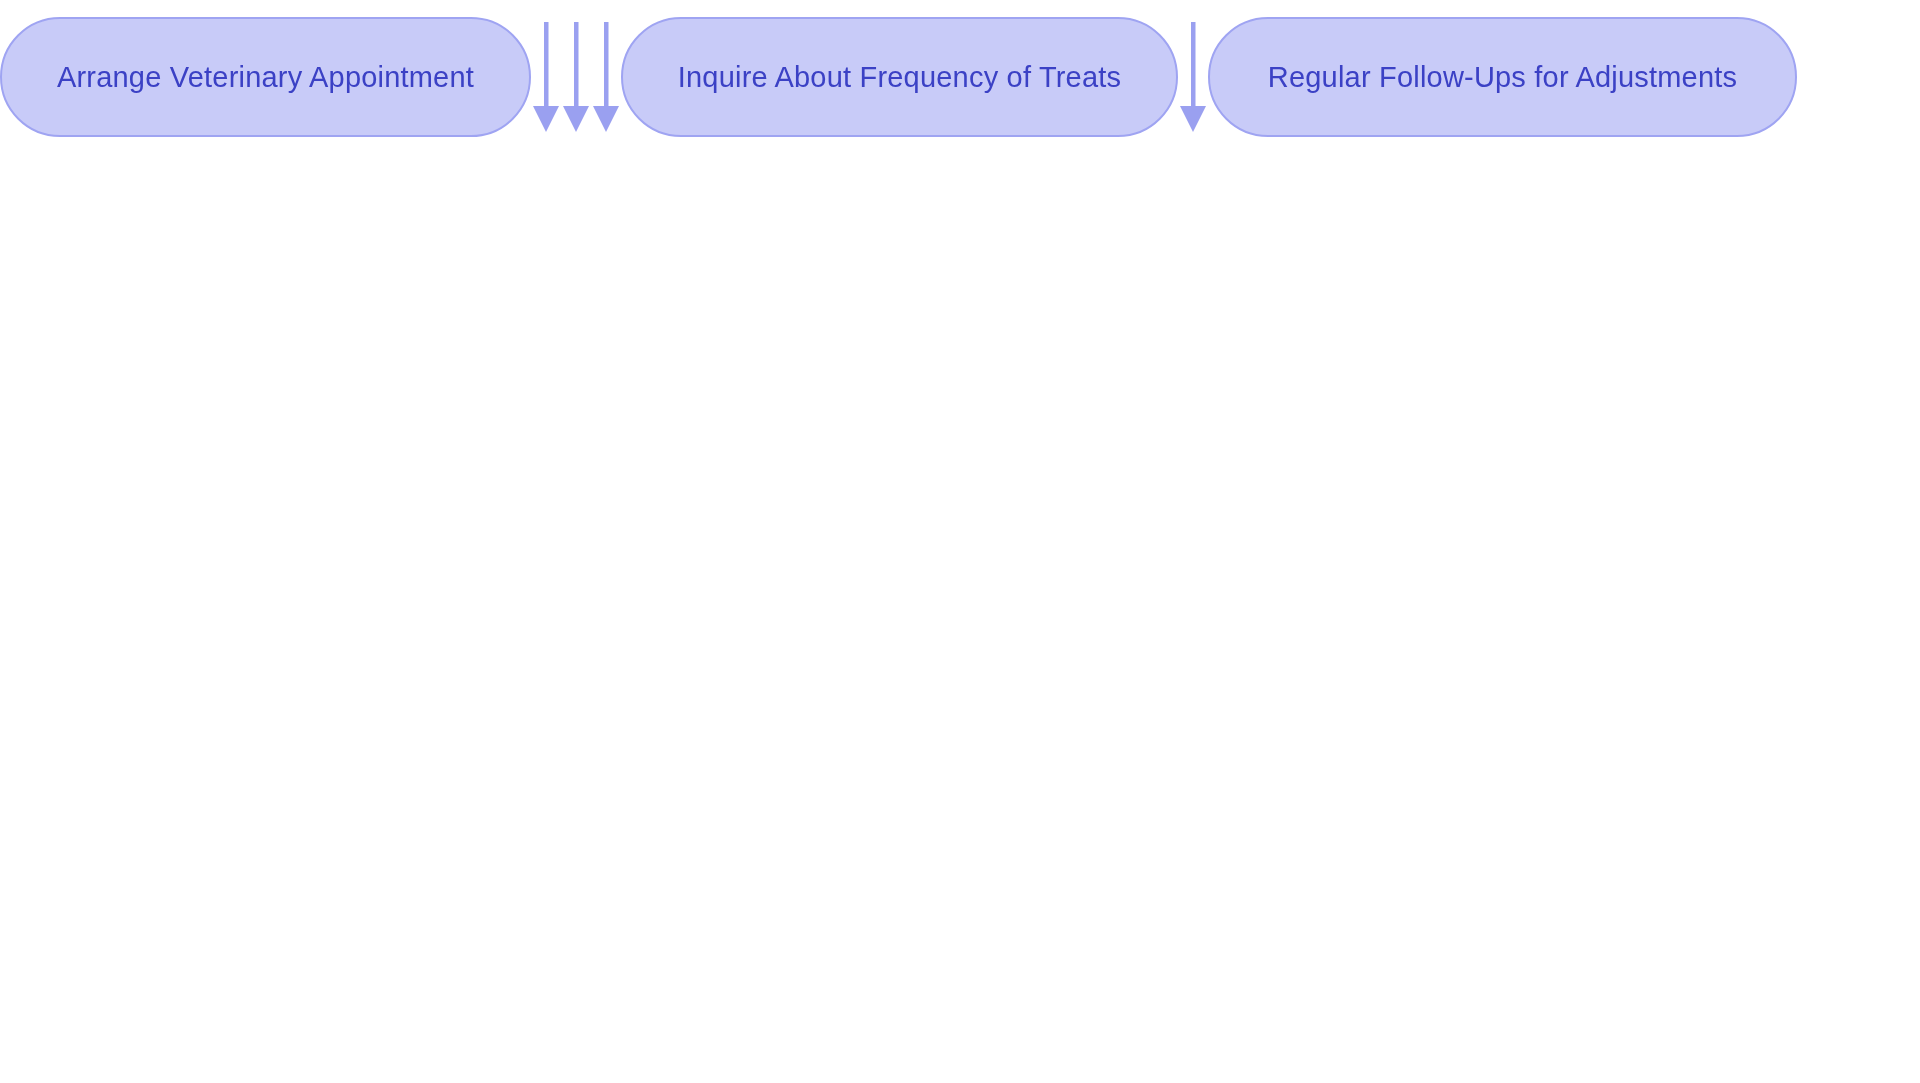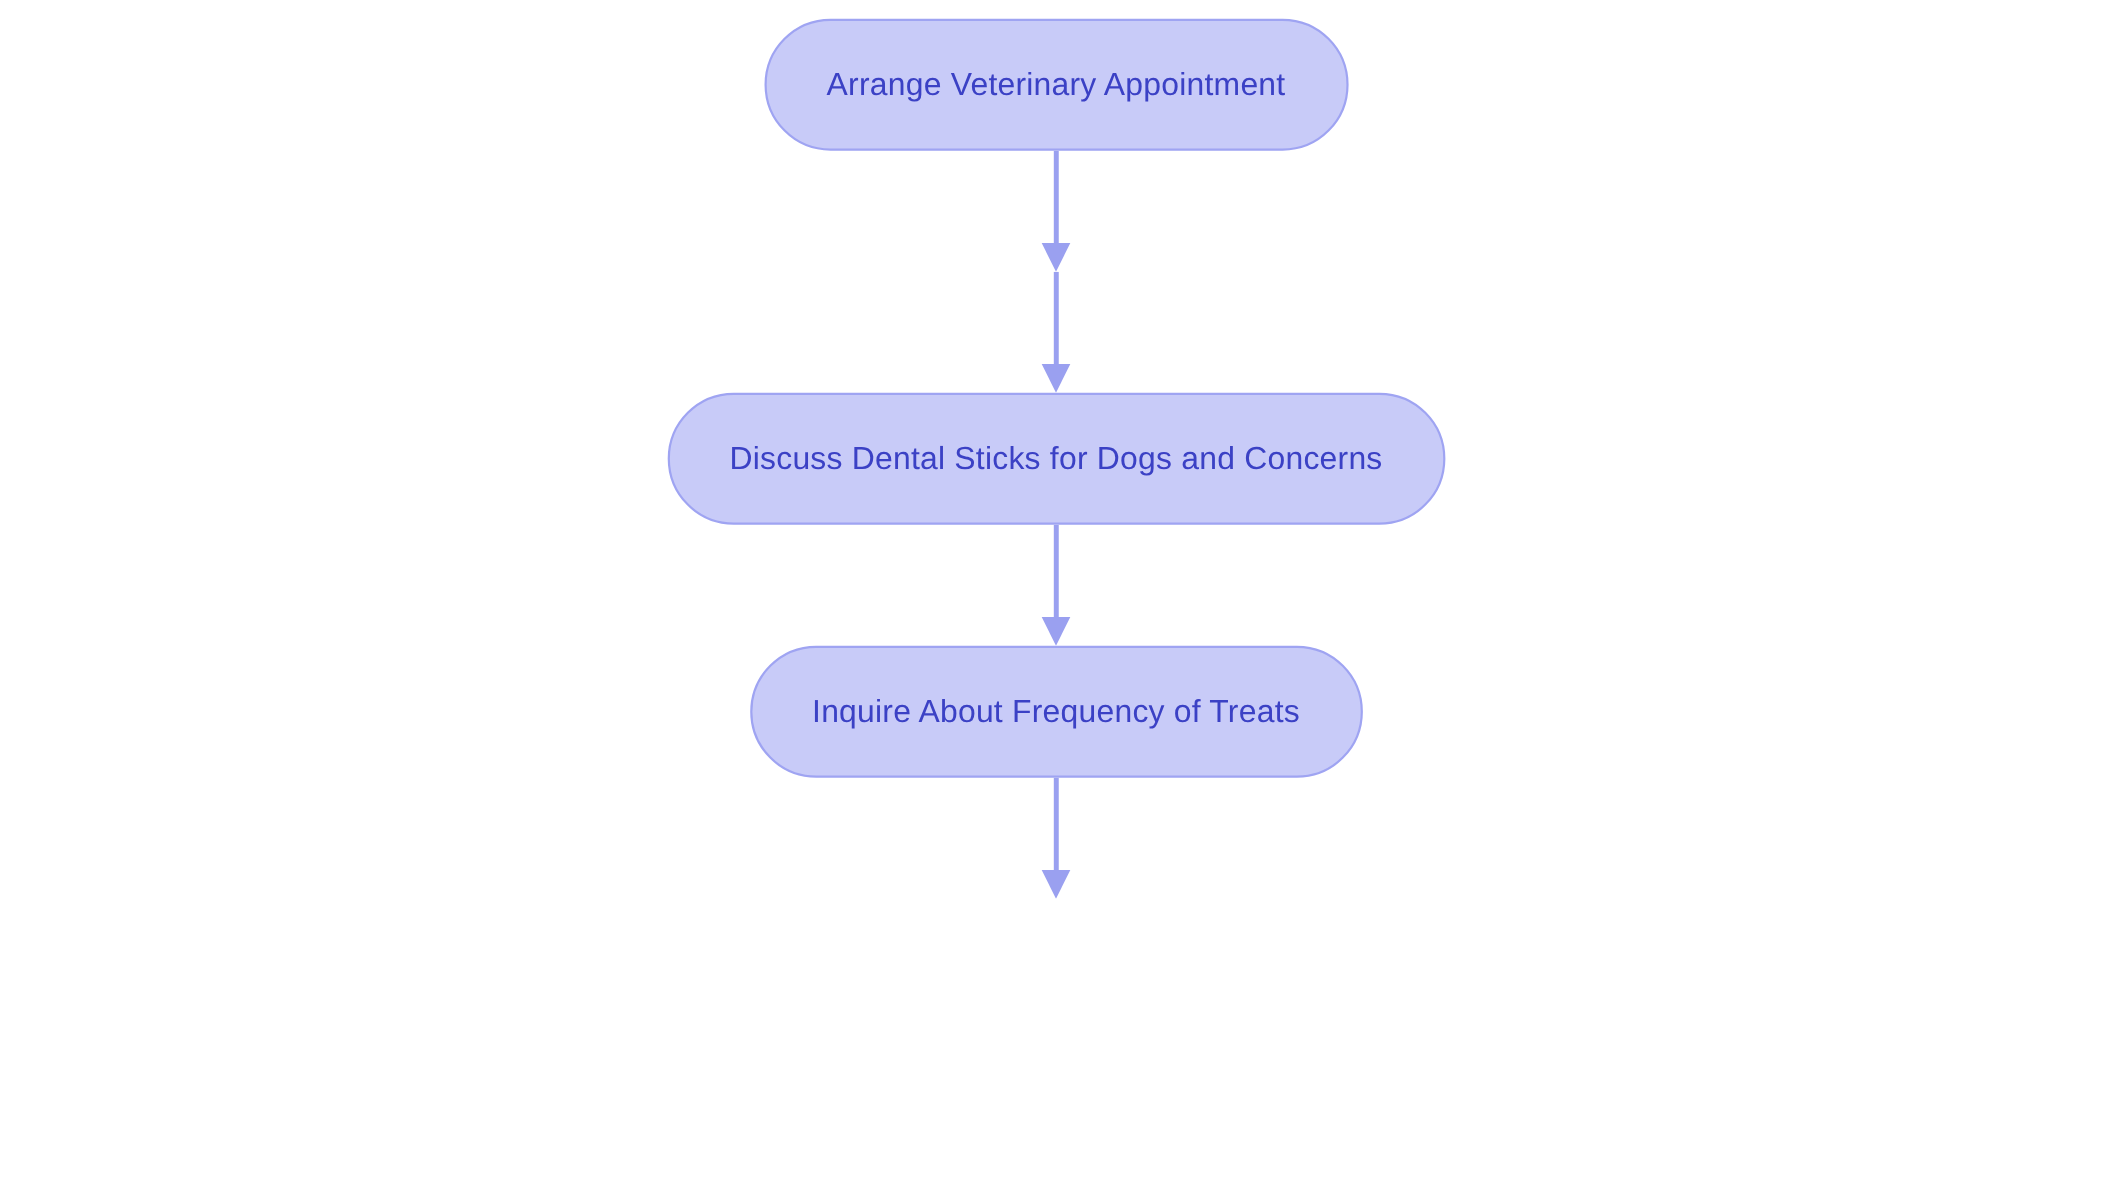--- a/index.html
+++ b/index.html
@@ -22,21 +22,20 @@
     width: 1920px;
     height: 1083px;
     background: var(--background);
   }
   .flow {
     position: absolute;
     top: 17px;
     left: 0;
     width: 100%;
     display: flex;
-    flex-direction: column;
     align-items: center;
   }
   .node {
     height: 120px;
     border-radius: 60px;
     background: var(--node-fill);
     border: 2px solid var(--node-border);
     color: var(--node-text);
     display: flex;
     align-items: center;
@@ -79,37 +78,37 @@
     </div>
 
 
     <div class="connector">
       <svg viewBox="0 0 30 110" xmlns="http://www.w3.org/2000/svg" aria-hidden="true">
         <rect x="13" y="0" width="4.5" height="86" fill="currentColor"></rect>
         <polygon points="2,84 28,84 15,110" fill="currentColor"></polygon>
       </svg>
     </div>
 
-    <div class="node n3">
-      <span>Discuss Dental Sticks for Dogs and Concerns</span>
-    </div>
 
     <div class="connector">
       <svg viewBox="0 0 30 110" xmlns="http://www.w3.org/2000/svg" aria-hidden="true">
         <rect x="13" y="0" width="4.5" height="86" fill="currentColor"></rect>
         <polygon points="2,84 28,84 15,110" fill="currentColor"></polygon>
       </svg>
     </div>
 
     <div class="node n4">
       <span>Inquire About Frequency of Treats</span>
     </div>
 
     <div class="connector">
       <svg viewBox="0 0 30 110" xmlns="http://www.w3.org/2000/svg" aria-hidden="true">
         <rect x="13" y="0" width="4.5" height="86" fill="currentColor"></rect>
         <polygon points="2,84 28,84 15,110" fill="currentColor"></polygon>
       </svg>
     </div>
 
+    <div class="node n5">
+      <span>Regular Follow-Ups for Adjustments</span>
+    </div>
 
   </div>
 </div>
 
 </body></html>

